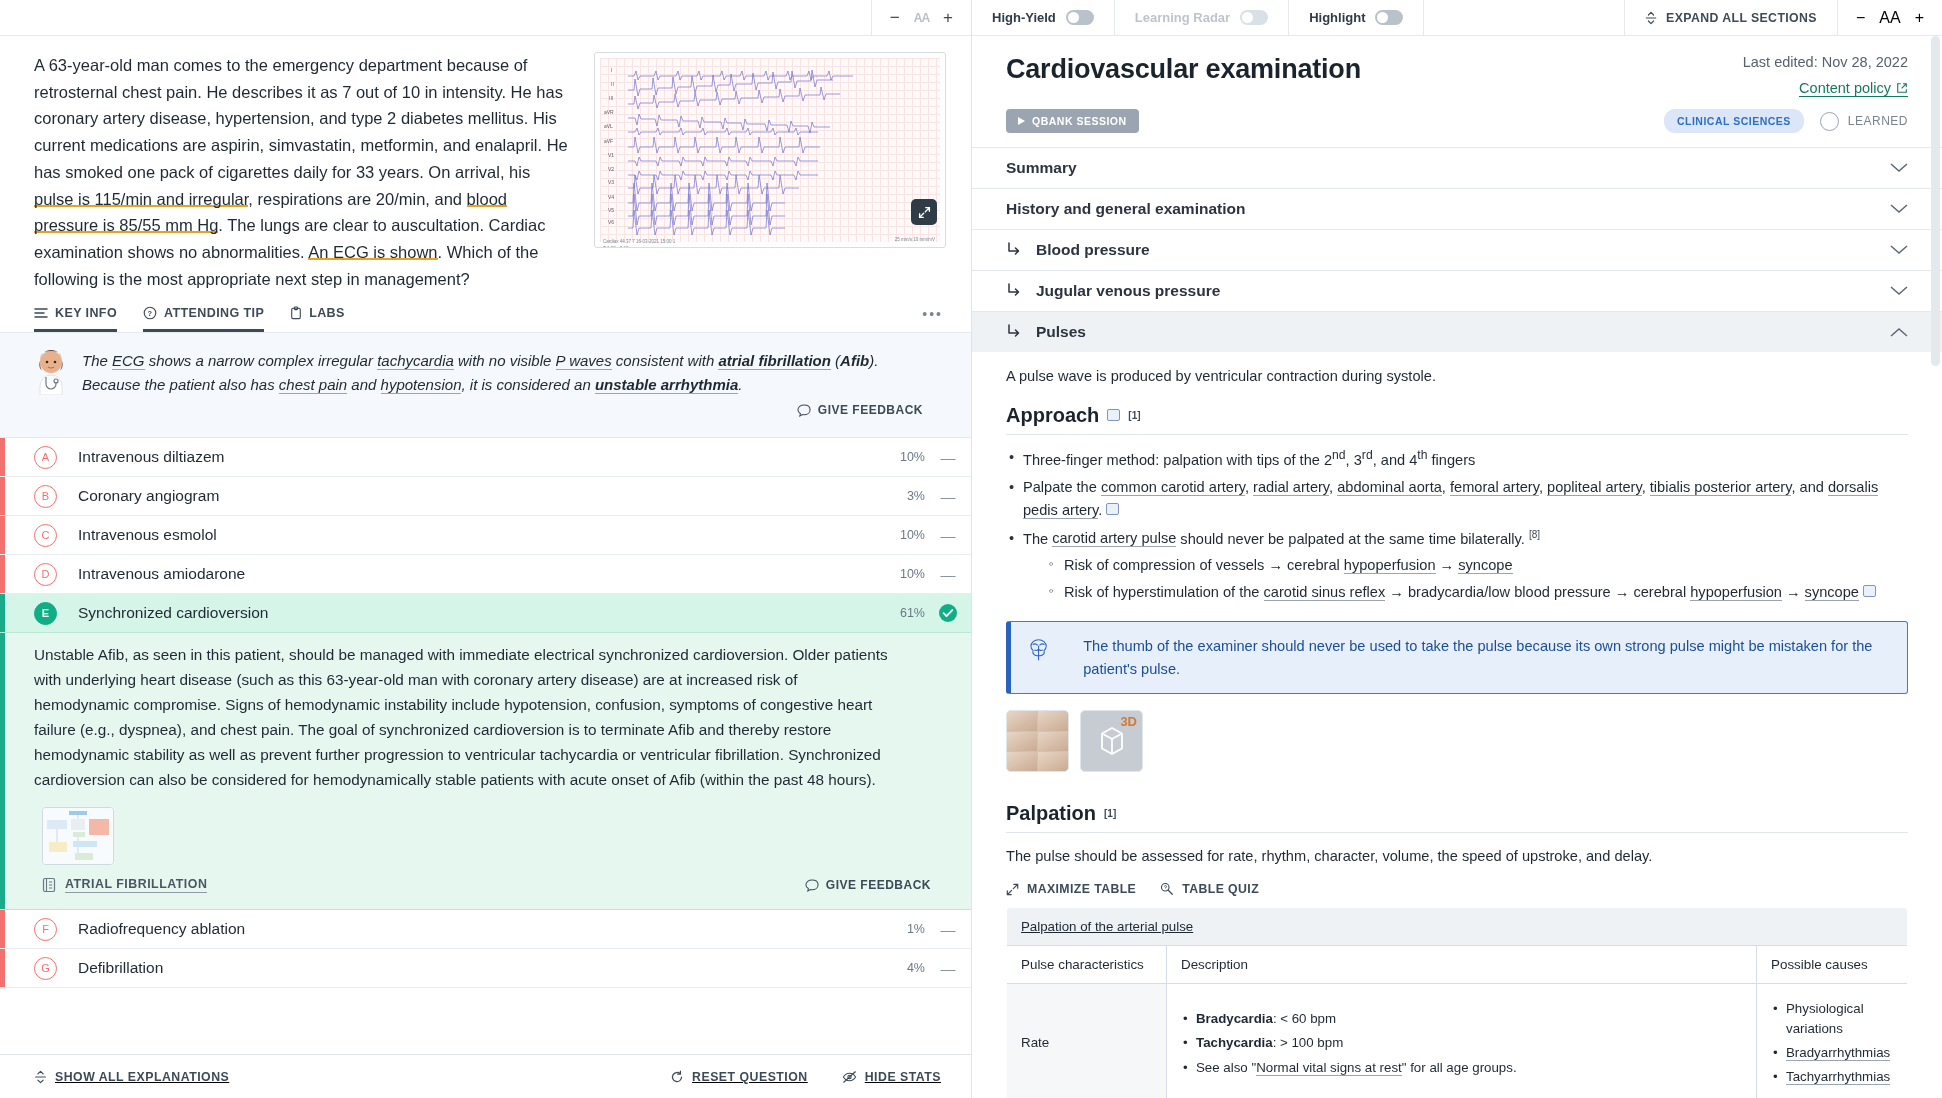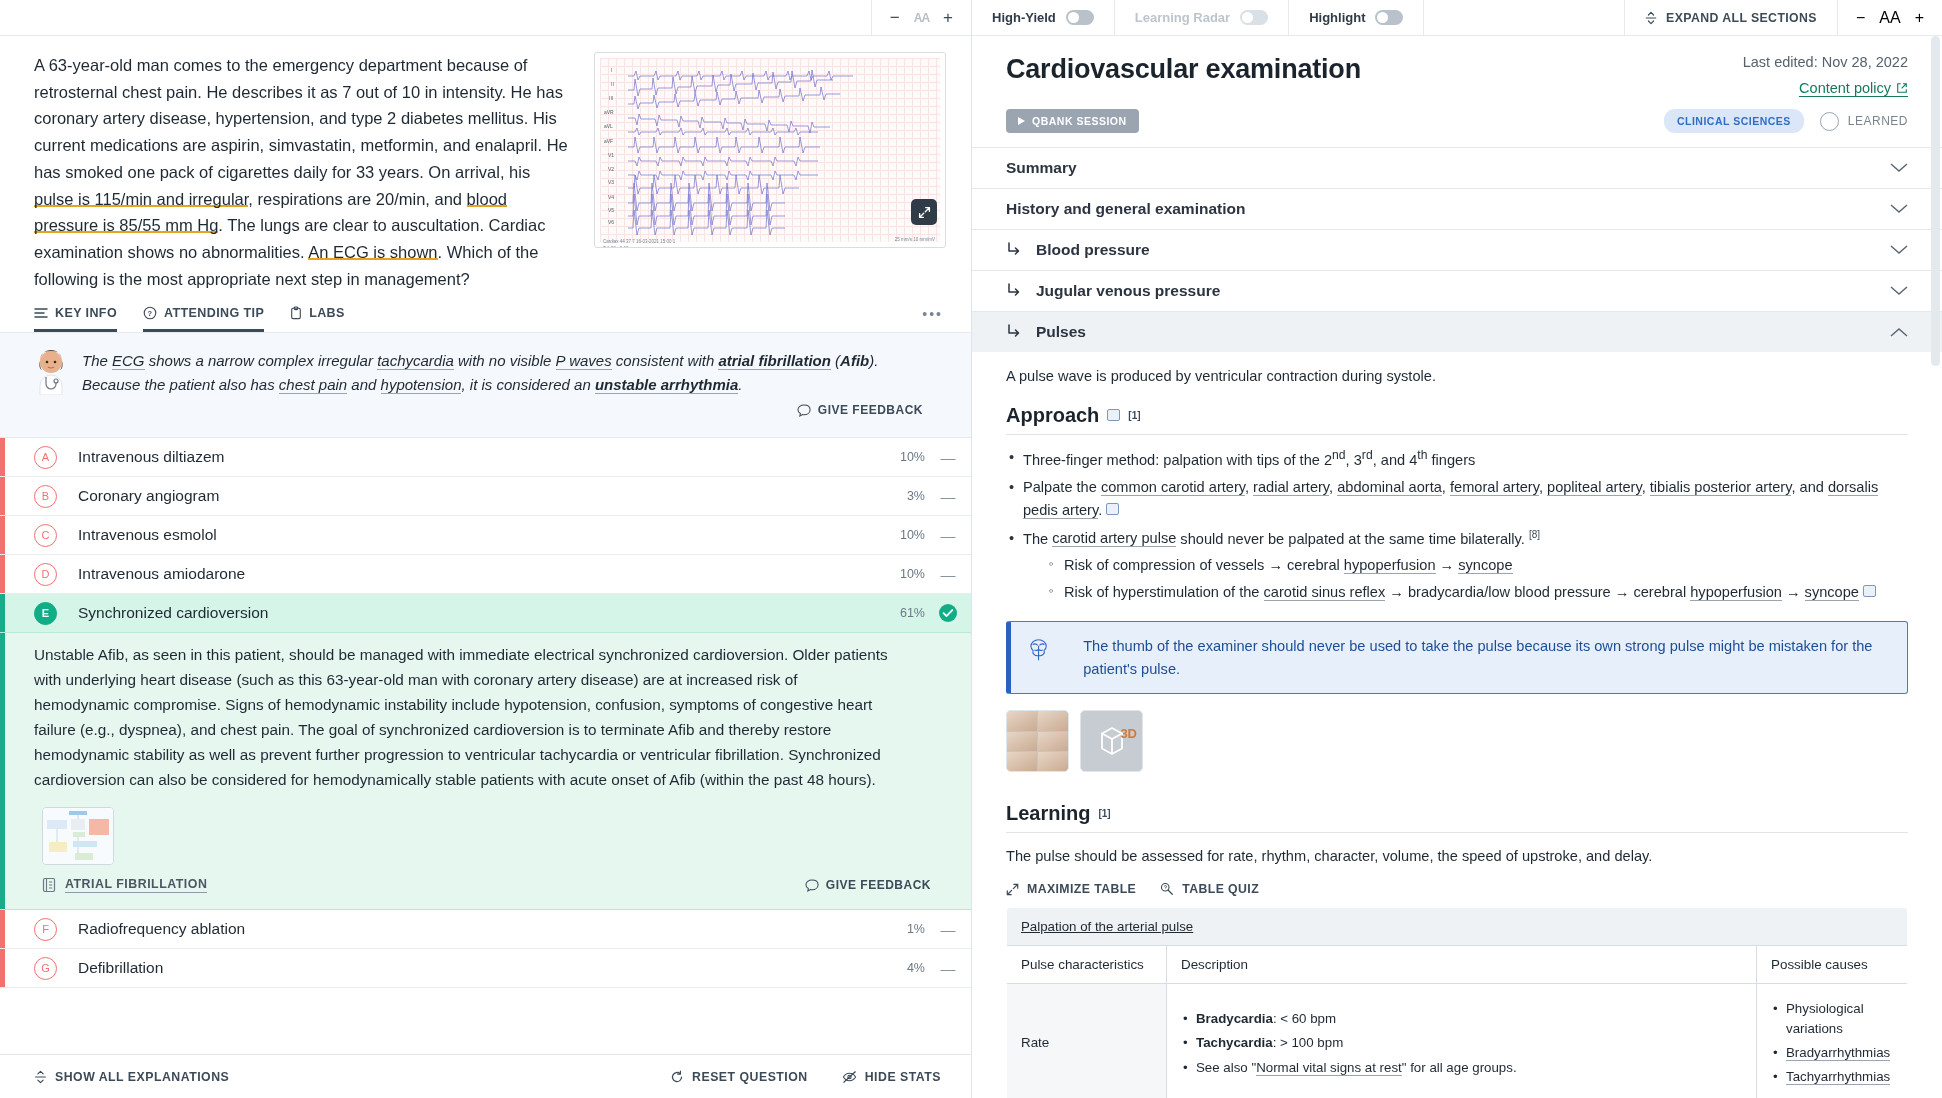--- a/index.html
+++ b/index.html
@@ -73,21 +73,21 @@
   .expl p { font-size:15.3px; line-height:1.63; color:#1f2933; max-width:860px; }
   .u { border-bottom:1px solid #9aa5af; }
   .thumb-dia { width:72px; height:58px; border:1px solid #cfd9df; border-radius:4px;
                background:#f7fbfd; margin:14px 0 8px 8px; overflow:hidden; position:relative; cursor:pointer; }
   .expl-foot { display:flex; align-items:center; justify-content:space-between; padding:4px 0 8px 8px; }
   .link-chip { display:flex; align-items:center; gap:9px; font-size:12.4px; font-weight:bold;
                letter-spacing:.5px; color:#4a5662; cursor:pointer; }
   .link-chip span.t { border-bottom:1px solid #8f9aa4; padding-bottom:1px; }
 
   .left-foot { height:44px; border-top:1px solid #e1e6ea; background:#fff; display:flex;
-               align-items:center; justify-content:space-between; padding:0 30px 0 34px; flex:0 0 44px; }
+               align-items:center; justify-content:space-between; padding:0 30px 0 34px; flex:0 0 44px;text-decoration:underline; }
   .lf-item { display:flex; align-items:center; gap:8px; font-size:12.3px; font-weight:bold;
              letter-spacing:.5px; color:#3d4a57; cursor:pointer; }
   .lf-right { display:flex; gap:34px; }
 
   
   .right { flex:1; height:1098px; background:#fff; display:flex; flex-direction:column; overflow:hidden; }
   .r-top { height:36px; display:flex; align-items:stretch; border-bottom:1px solid #e6eaee; flex:0 0 36px; }
   .tg { display:flex; align-items:center; gap:10px; padding:0 20px; border-right:1px solid #e6eaee;
         font-size:13px; font-weight:bold; color:#2f3b47; cursor:pointer; }
   .tg.dim { color:#bcc5cd; }
@@ -144,21 +144,21 @@
              display:flex; gap:31px; align-items:flex-start; }
   .callout p { font-size:14.6px; line-height:1.55; color:#1c4e96; }
 
   .thumbs { display:flex; gap:11px; padding:16px 34px 0 34px; }
   .tcard { width:63px; height:62px; border-radius:5px; overflow:hidden; cursor:pointer;
            border:1px solid #e0e5ea; background:#cfc3b6; display:grid;
            grid-template-columns:1fr 1fr; grid-template-rows:1fr 1fr 1fr; gap:1px; }
   .tcard div { background:linear-gradient(150deg,#e8d6c6,#c9ab93); }
   .tcard3d { width:63px; height:62px; border-radius:5px; background:#c6ccd1; position:relative;
              cursor:pointer; border:1px solid #e0e5ea; display:flex; align-items:center; justify-content:center; }
-  .lbl3d { position:absolute; top:15px; right:5px; font-size:13px; font-weight:bold; color:#d07a3a; }
+  .lbl3d { position:absolute; top:3px; right:5px; font-size:13px; font-weight:bold; color:#d07a3a; }
 
   .tbl-tools { display:flex; gap:24px; padding:14px 34px 0 34px; }
   .tt { display:flex; align-items:center; gap:8px; font-size:12.3px; font-weight:bold;
         letter-spacing:.4px; color:#3d4a57; cursor:pointer; }
   .tbl { margin:11px 34px 0 34px; border:1px solid #d6dde3; border-radius:4px; overflow:hidden;
          border-collapse:collapse; width:calc(100% - 68px); }
   .tbl .cap td { background:#eef2f5; font-size:13.3px; color:#1f2933; padding:11px 14px;
                  border-bottom:1px solid #d6dde3;text-decoration:underline; }
   .tbl th { background:#fff; font-size:13.4px; color:#1f2933; text-align:left; font-weight:normal;
             padding:11px 14px; border-bottom:1px solid #d6dde3; border-right:1px solid #d6dde3; }
@@ -588,21 +588,21 @@
           <span class="lbl3d">3D</span>
           <svg width="34" height="40" viewBox="0 0 34 40">
             <path d="M17 7l10 5.5v15L17 33 7 27.5v-15z" fill="none" stroke="#fff" stroke-width="1.8" stroke-linejoin="round"></path>
             <path d="M7 12.5l10 5.5 10-5.5M17 18v15" fill="none" stroke="#fff" stroke-width="1.8" stroke-linejoin="round"></path>
           </svg>
         </div>
       </div>
 
       <div class="body">
         <div class="h3">
-          <span>Learning</span>
+          <span>Palpation</span>
           <span class="sup">[1]</span>
         </div>
         <p style="margin-top:13px">The pulse should be assessed for rate, rhythm, character, volume, the speed of upstroke, and delay.</p>
       </div>
 
       <div class="tbl-tools">
         <div class="tt">
           <svg width="13" height="13" viewBox="0 0 15 15">
             <g stroke="#3d4a57" stroke-width="1.4" stroke-linecap="round" fill="none">
               <path d="M9 1.5h4.5V6M13.5 1.5L8.5 6.5M6 13.5H1.5V9M1.5 13.5l5-5"></path>

